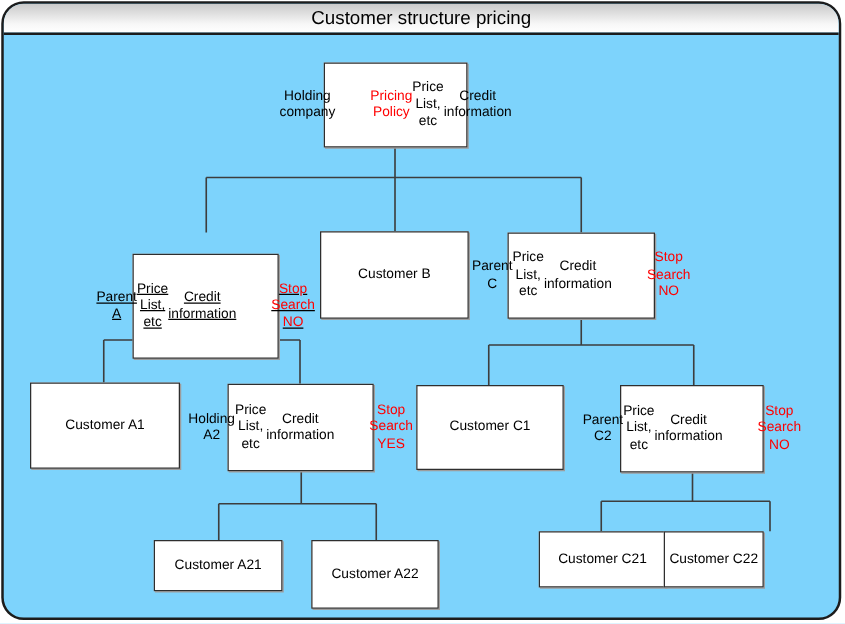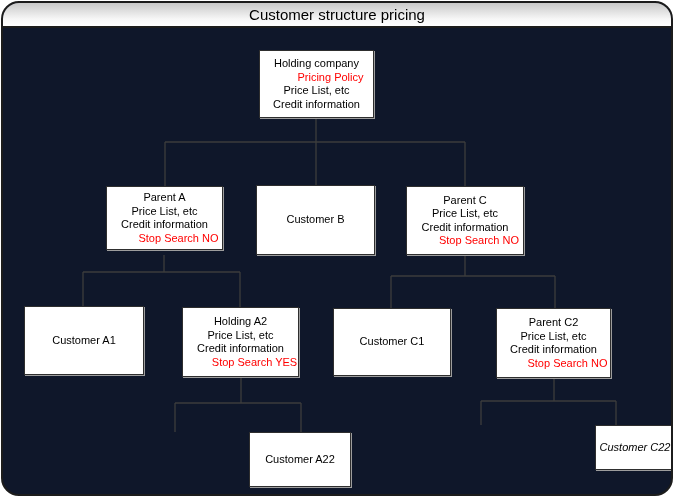--- a/index.html
+++ b/index.html
@@ -1,49 +1,49 @@
 <!DOCTYPE html>
 <html><head>
 <meta charset="utf-8">
 <style>
   html,body{margin:0;padding:0;background:#ffffff;}
   body{font-family:"Liberation Sans","DejaVu Sans",sans-serif;}
   .canvas{
     position:relative;width:672px;height:495px;margin:1px;
-    border:2px solid #1c1c1c;border-radius:18px;background:#0f172a;overflow:hidden;
+    border:2px solid #1c1c1c;border-radius:18px;background:#7dd3fc;overflow:hidden;
     box-sizing:border-box;
   }
   .titlebar{
     position:absolute;left:0;top:0;width:100%;height:23px;
     background:linear-gradient(#c9c9c9,#f7f7f7 70%,#ffffff);
     border-bottom:2px solid #1c1c1c;
     display:flex;align-items:center;justify-content:center;
   }
   .titlebar .t{font-size:15px;color:#000;}
   .wires{position:absolute;left:0;top:0;width:672px;height:495px;}
   .node{
     position:absolute;box-sizing:border-box;background:#ffffff;
     border:1px solid #2e2e2e;box-shadow:1px 1px 0 #9d9d9d;
-    display:flex;flex-direction:column;justify-content:center;align-items:center;
+    display:flex;flex-direction:row;justify-content:center;align-items:center;
     text-align:center;font-size:11px;line-height:13.5px;color:#000;
   }
   .node .red{color:#ff0000;padding-left:28px;}
   
   .n-holding {left:256px;top:47px; width:115px;height:68px;}
-  .n-parenta {left:103px;top:183px;width:117px;height:64px;}
+  .n-parenta {left:103px;top:200px;width:117px;height:84px;text-decoration:underline;}
   .n-custb   {left:253px;top:182px;width:119px;height:70px;}
   .n-parentc {left:403px;top:183px;width:118px;height:69px;}
   .n-custa1  {left:21px; top:303px;width:120px;height:69px;text-align:center;}
   .n-parenta2{left:179px;top:304px;width:117px;height:70px;}
   .n-custc1  {left:330px;top:305px;width:118px;height:68px;}
   .n-parentc2{left:493px;top:305px;width:115px;height:70px;}
   .n-custa21 {left:120px;top:429px;width:103px;height:41px;}
   .n-custa22 {left:246px;top:429px;width:102px;height:55px;}
   .n-custc21 {left:428px;top:422px;width:102px;height:45px;}
-  .n-custc22 {left:592px;top:422px;width:80px;height:45px;font-style:italic;}
+  .n-custc22 {left:528px;top:422px;width:80px;height:45px;}
 </style>
 </head>
 <body>
 
 <div class="canvas">
 
   <div class="titlebar">
     <span class="t">Customer structure pricing</span>
   </div>
 
@@ -95,23 +95,29 @@
     <div>Customer C1</div>
   </div>
 
   <div class="node n-parentc2">
     <div>Parent C2</div>
     <div>Price List, etc</div>
     <div>Credit information</div>
     <div class="red">Stop Search NO</div>
   </div>
 
+  <div class="node n-custa21">
+    <div>Customer A21</div>
+  </div>
 
   <div class="node n-custa22">
     <div>Customer A22</div>
   </div>
 
+  <div class="node n-custc21">
+    <div>Customer C21</div>
+  </div>
 
   <div class="node n-custc22">
     <div>Customer C22</div>
   </div>
 
 </div>
 
 </body></html>

